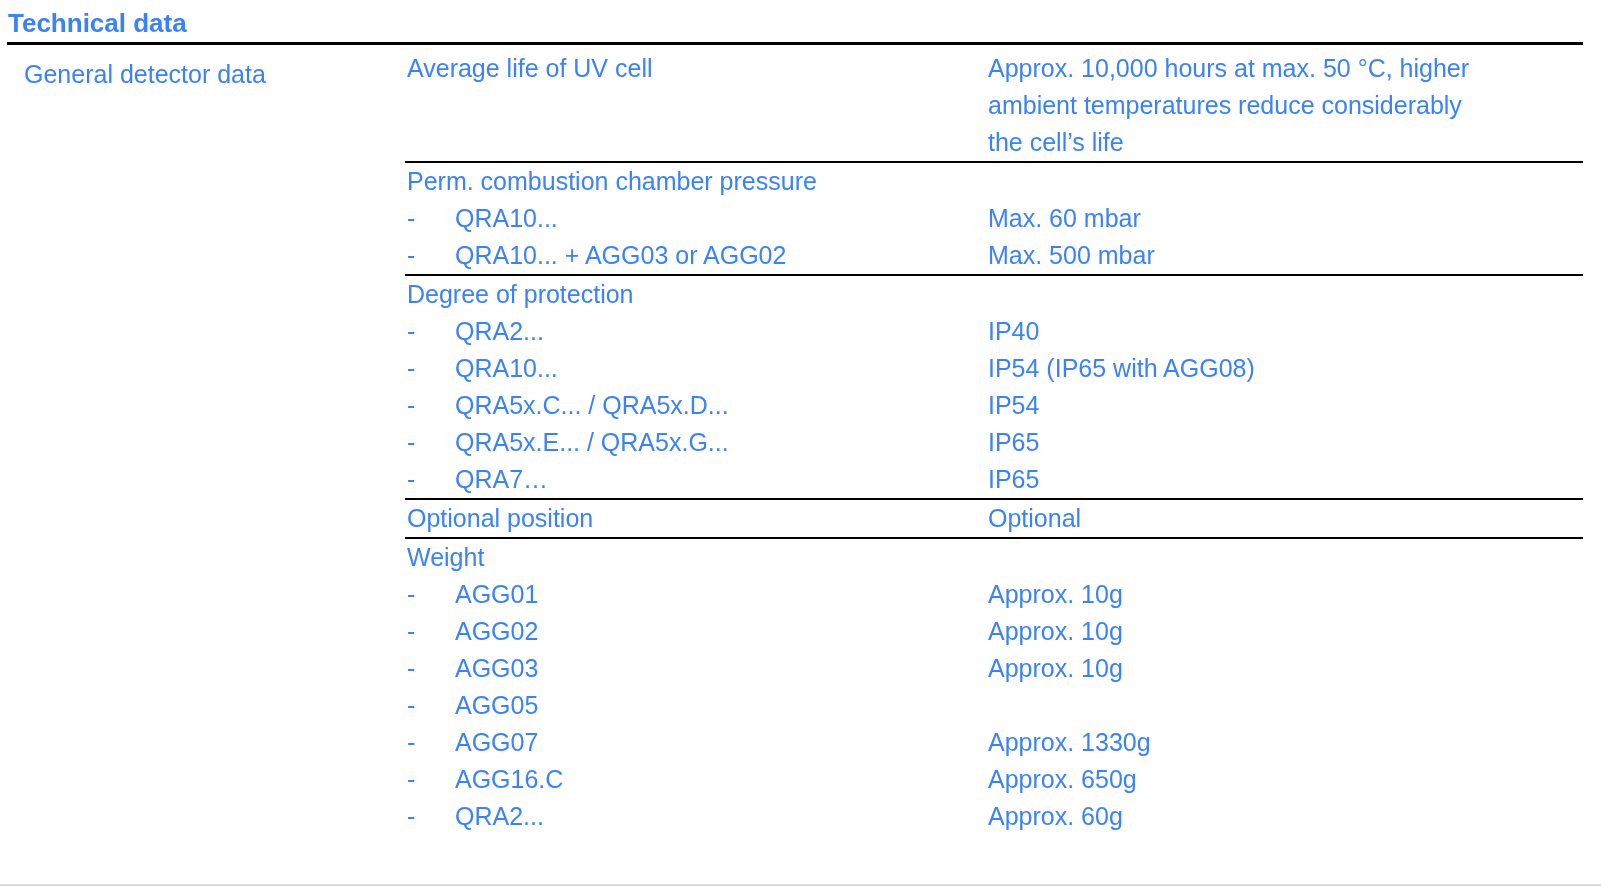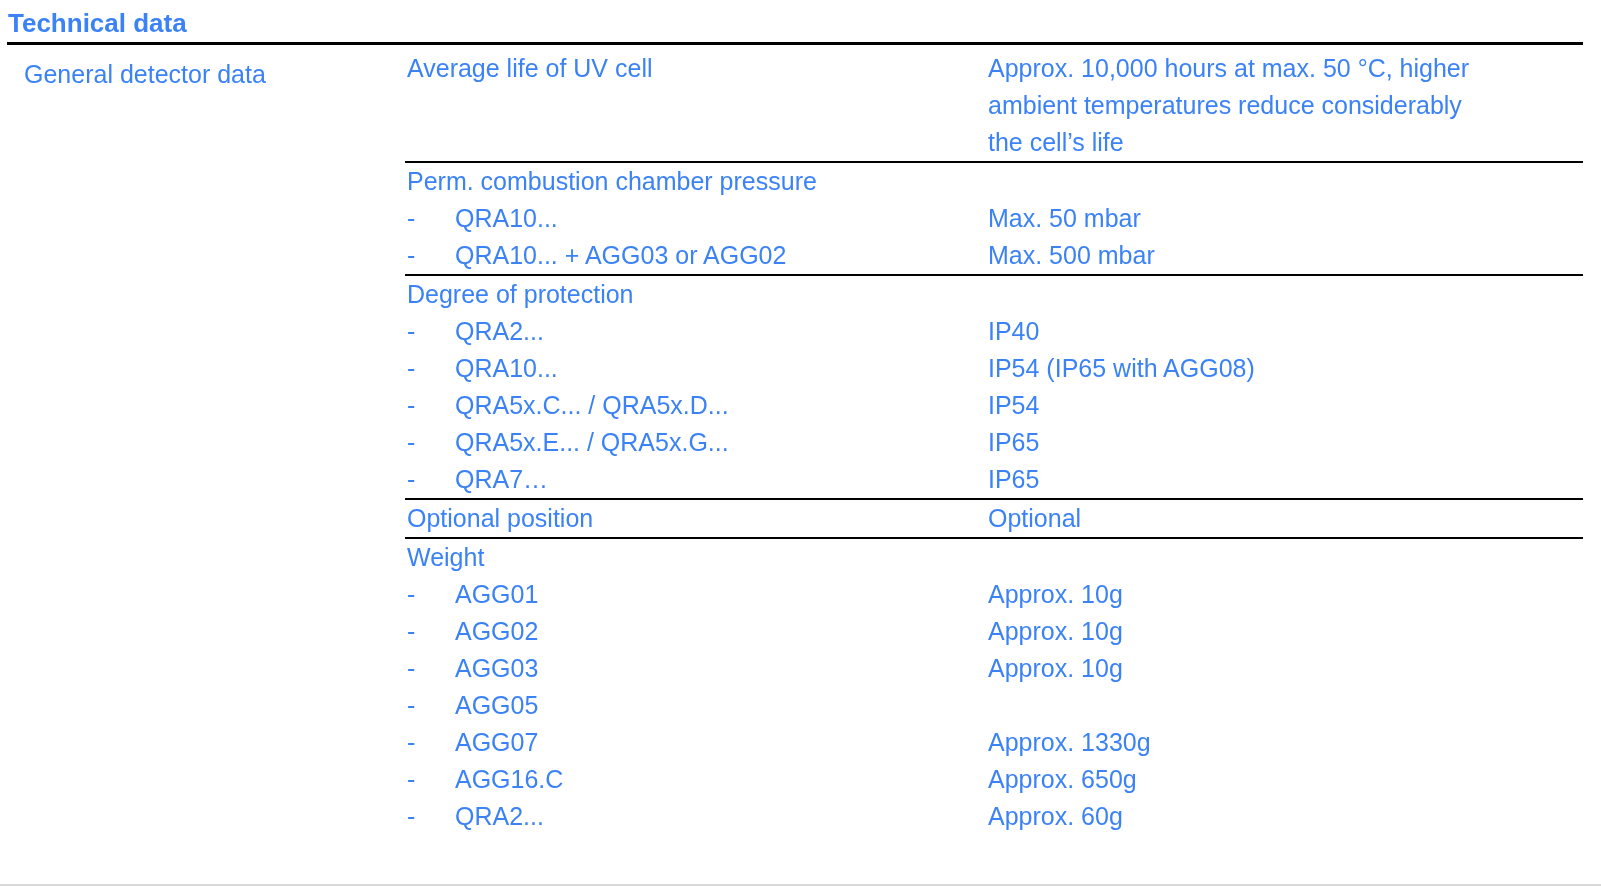--- a/index.html
+++ b/index.html
@@ -100,21 +100,21 @@
     </div>
 
     <div class="rule"></div>
 
     <div class="row">
       <div class="c2">Perm. combustion chamber pressure</div>
       <div class="c3"></div>
     </div>
     <div class="row">
       <div class="c2"><span class="bullet">-</span><span>QRA10...</span></div>
-      <div class="c3">Max. 50 mbar</div>
+      <div class="c3">Max. 60 mbar</div>
     </div>
     <div class="row">
       <div class="c2"><span class="bullet">-</span><span>QRA10... + AGG03 or AGG02</span></div>
       <div class="c3">Max. 500 mbar</div>
     </div>
 
     <div class="rule"></div>
 
     <div class="row">
       <div class="c2">Degree of protection</div>

